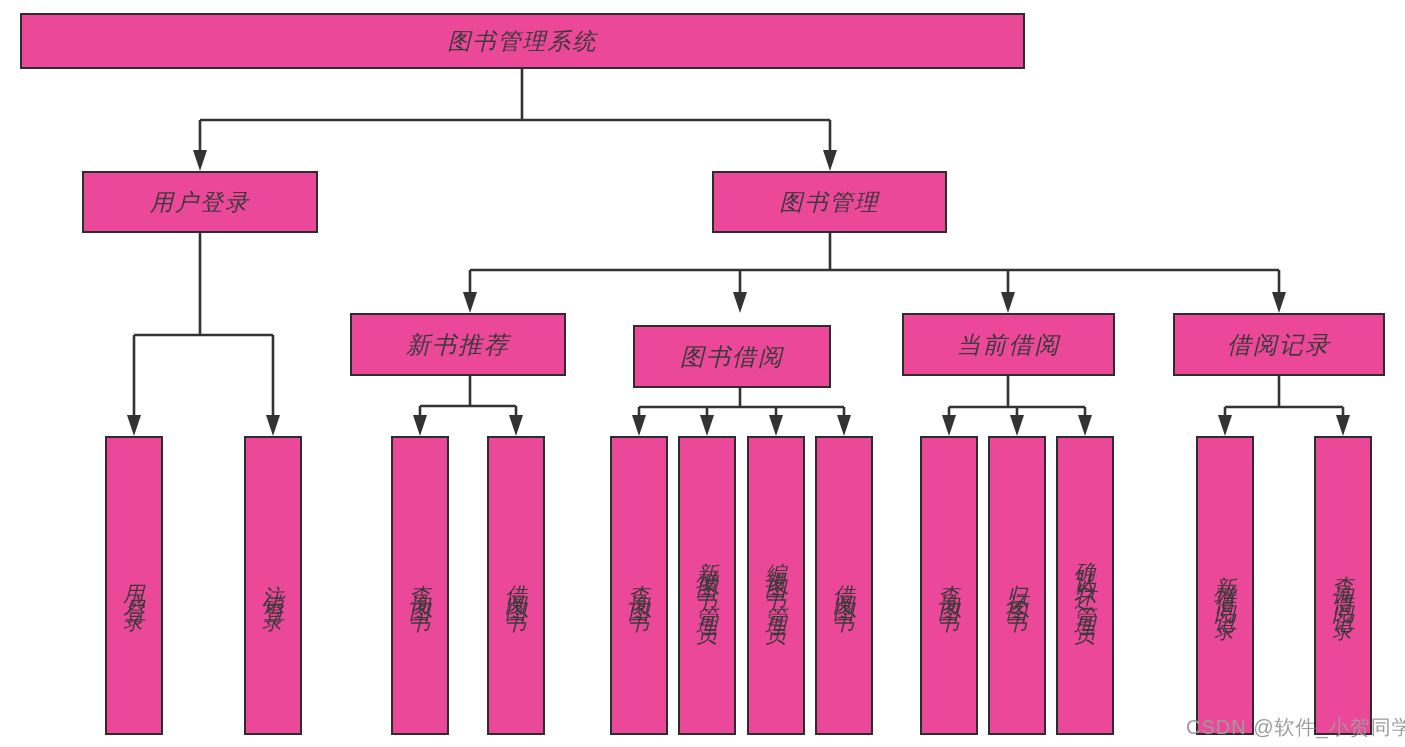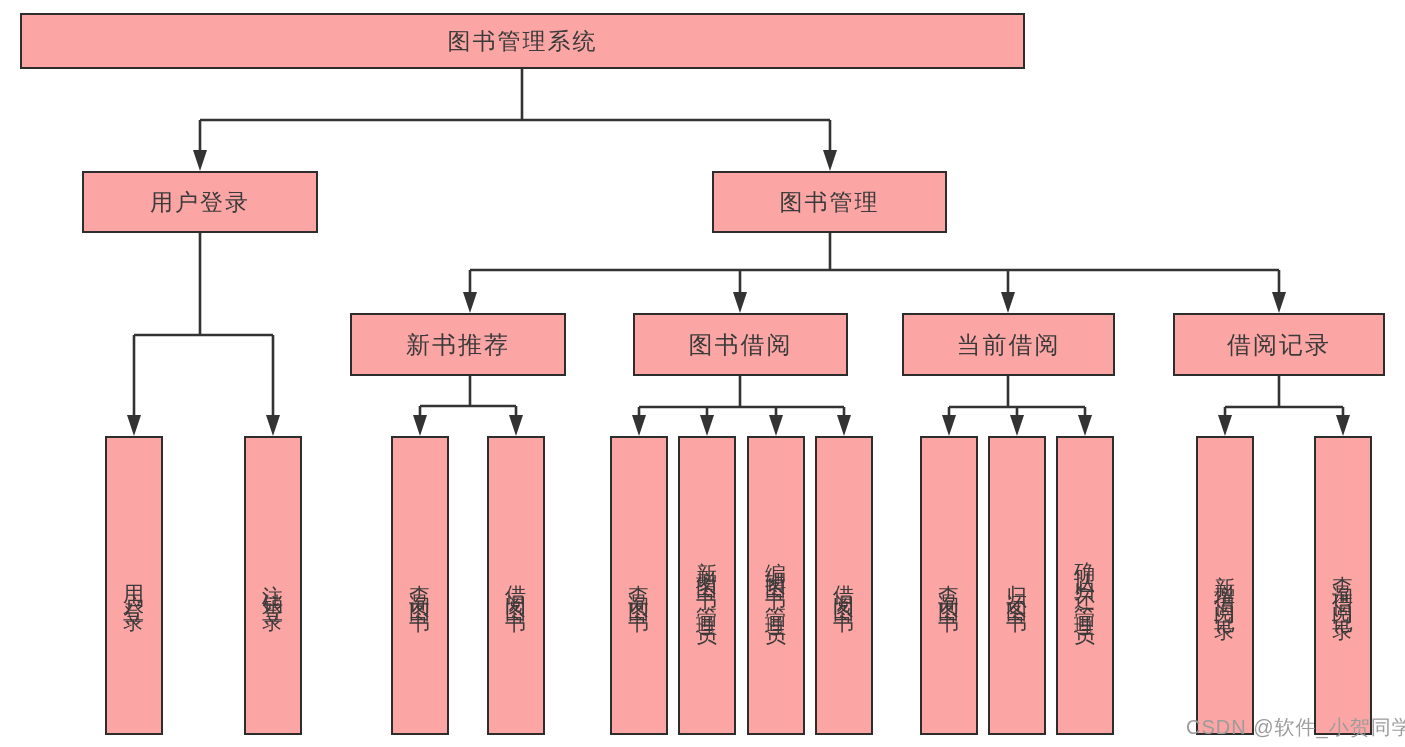--- a/index.html
+++ b/index.html
@@ -7,25 +7,26 @@
     position:relative;
     width:1405px;height:747px;
     background:#ffffff;
     font-family:"Liberation Sans","DejaVu Sans",sans-serif;
     overflow:hidden;
   }
   #connectors{position:absolute;left:0;top:0;z-index:0;}
   .box{
     position:absolute;
     box-sizing:border-box;
-    background:#fca5a5;
+    background:#ec4899;
     border:2.5px solid #2d2d2d;
     display:flex;align-items:center;justify-content:center;
     color:#3a3a3a;
     z-index:1;
+    font-style:italic;
   }
   .hbox{letter-spacing:2px;}
   .root-box{top:13px;height:56px;font-size:23px;}
   .l2-box{top:171px;height:62px;font-size:23px;}
   .l3-box{top:313px;height:63px;font-size:24px;}
   .vbox{top:436px;height:299px;width:58px;}
   .vtext{
     writing-mode:vertical-rl;
     text-orientation:mixed;
     font-size:21px;
@@ -97,21 +98,21 @@
       <polygon stroke="none" points="1336,415 1350,415 1343,436"></polygon>
     </g>
   </svg>
 
   <div class="box hbox root-box" style="left:20px;width:1005px;">图书管理系统</div>
 
   <div class="box hbox l2-box" style="left:82px;width:236px;">用户登录</div>
   <div class="box hbox l2-box" style="left:712px;width:235px;">图书管理</div>
 
   <div class="box hbox l3-box" style="left:350px;width:216px;">新书推荐</div>
-  <div class="box hbox l3-box" style="left:633px;width:215px;">图书借阅</div>
+  <div class="box hbox l3-box" style="left:633px;width:198px;margin-top:12px;">图书借阅</div>
   <div class="box hbox l3-box" style="left:902px;width:213px;">当前借阅</div>
   <div class="box hbox l3-box" style="left:1173px;width:212px;">借阅记录</div>
 
   <div class="box vbox" style="left:105px;">
     <span class="vtext">用户登录</span>
   </div>
   <div class="box vbox" style="left:244px;">
     <span class="vtext">注销登录</span>
   </div>
 

